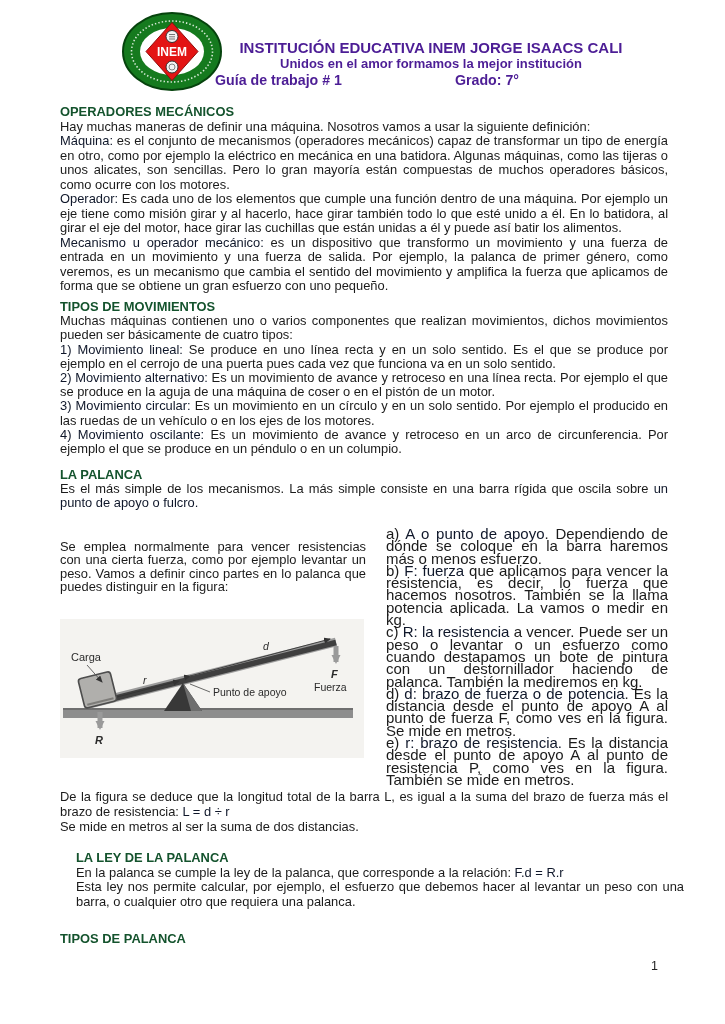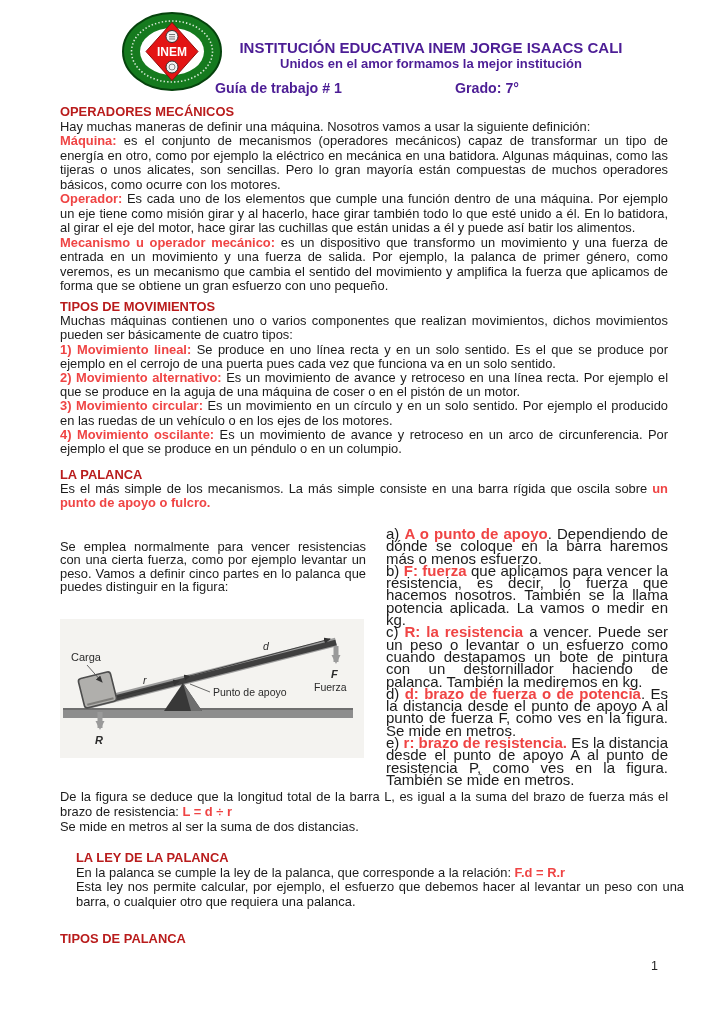--- a/index.html
+++ b/index.html
@@ -5,29 +5,29 @@
   html,body{margin:0;padding:0;background:#ffffff;}
   .page{
     position:relative;
     width:725px;height:1024px;
     background:#ffffff;
     font-family:"Liberation Sans", sans-serif;
     color:#1b1b1b;
     overflow:hidden;
   }
   p{margin:0;}
-  b{font-weight:700;color:#ef4444;}
-  .hd{font-weight:700;color:#b91c1c;}
+  b{font-weight:400;color:#0f172a;}
+  .hd{font-weight:700;color:#14532d;}
 
   
   .logo{position:absolute;left:122px;top:12px;width:100px;height:79px;text-decoration:underline;}
   .hdrtext{position:absolute;left:205px;top:39px;width:452px;text-align:center;font-weight:700;color:#4c1d95;}
   .t1{font-size:15px;line-height:17px;white-space:nowrap;}
   .t2{font-size:13px;line-height:16px;white-space:nowrap;}
-  .t3{position:relative;height:16px;font-size:14.2px;line-height:16px;text-align:left;margin-top:8px;}
+  .t3{position:relative;height:16px;font-size:14.2px;line-height:16px;text-align:left;}
   .t3 .guide{position:absolute;left:10px;white-space:nowrap;}
   .t3 .grade{position:absolute;left:250px;white-space:nowrap;}
 
   
   .sec{position:absolute;left:60px;width:608px;text-align:justify;font-size:12.9px;line-height:14.5px;}
   #sec-op{top:105px;}
   #sec-mov{top:300px;line-height:14.2px;}
   #sec-pal{top:467px;}
   #sec-pal .hd{line-height:15px;}
   #sec-pal .intro{line-height:14px;}

